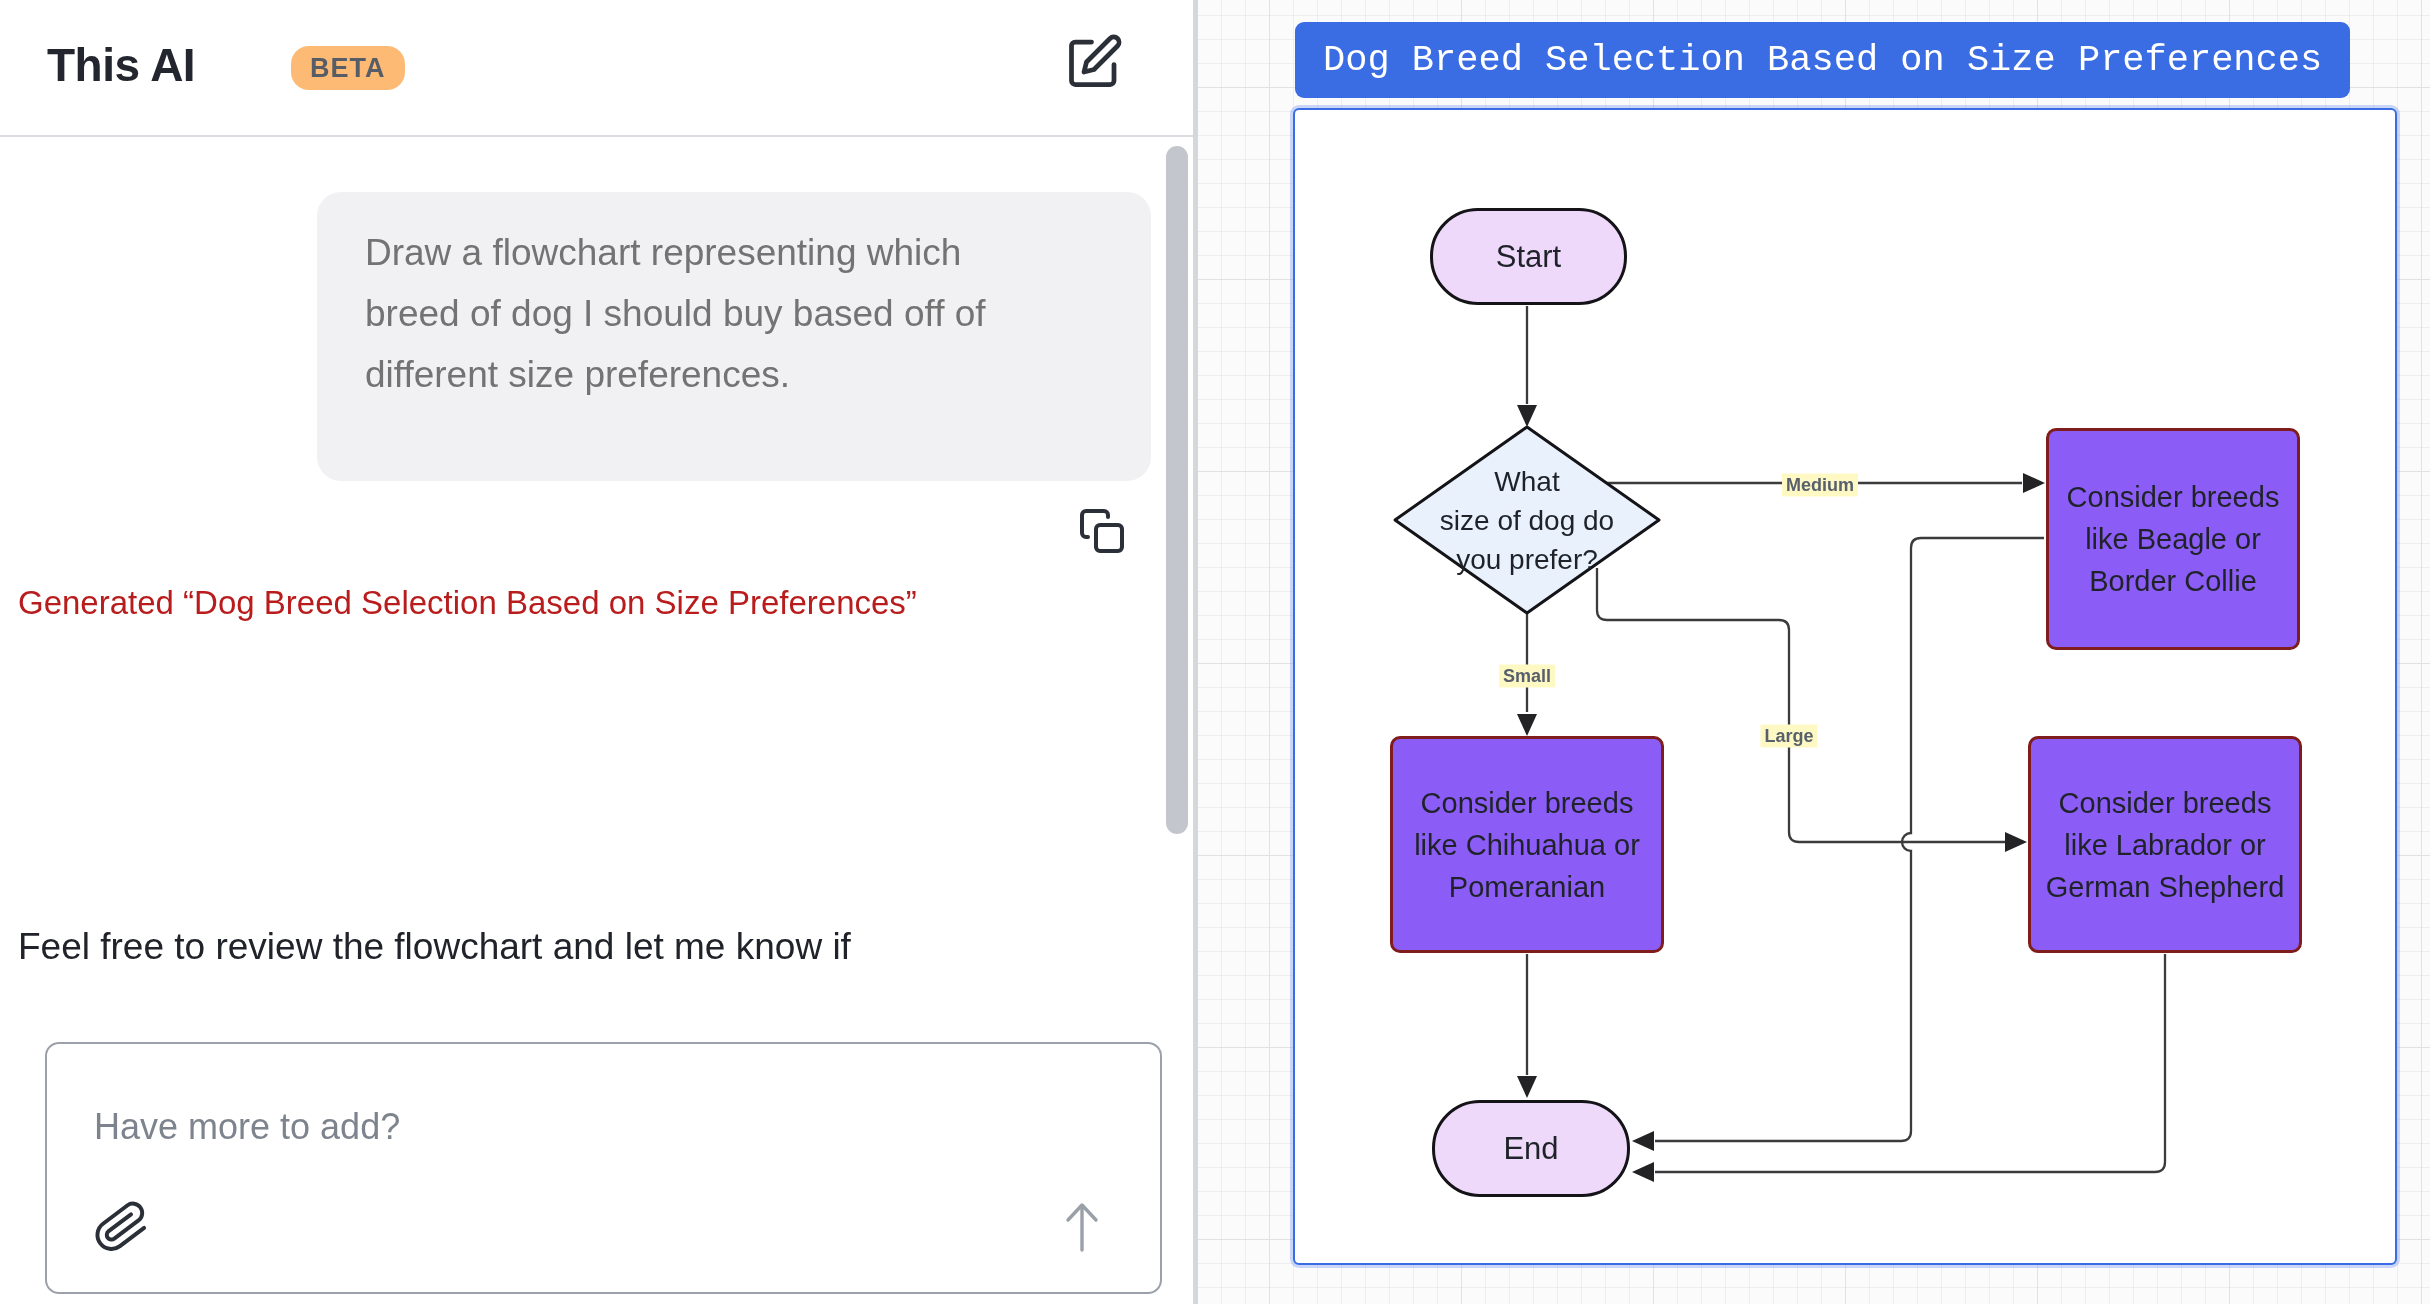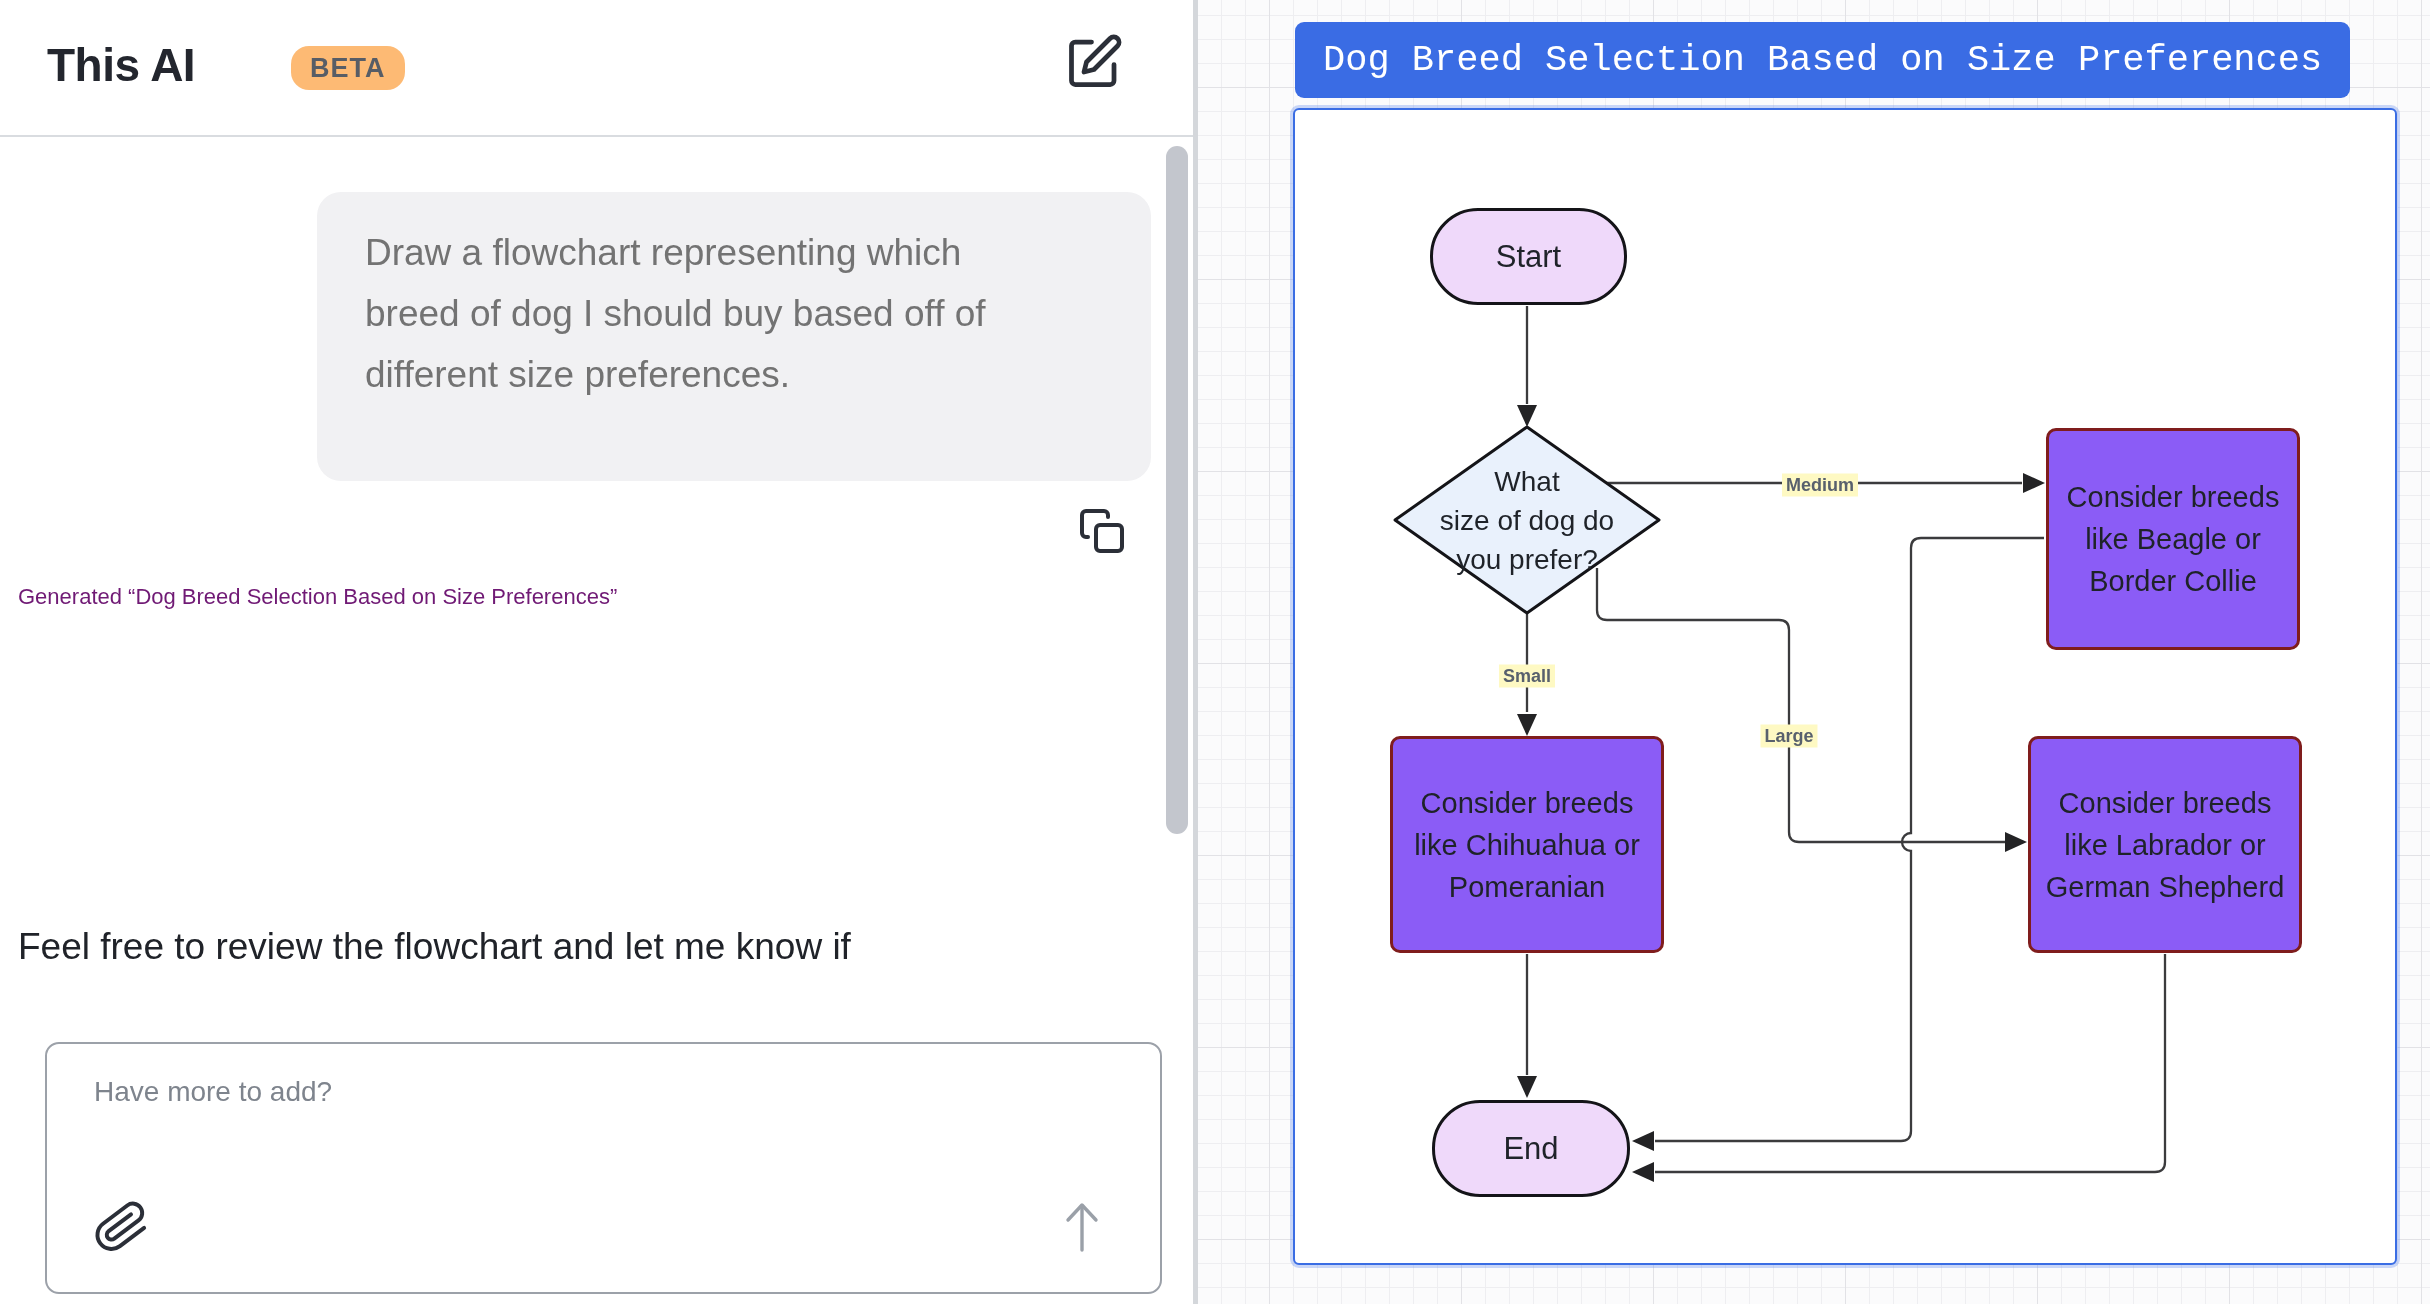--- a/index.html
+++ b/index.html
@@ -11,26 +11,26 @@
   .chat{left:0;top:0;width:1193px;height:1304px;background:#fff;}
   .panel-divider{left:1193px;top:0;width:5px;height:1304px;background:#d4d7db;}
   .header-divider{left:0;top:135px;width:1193px;height:2px;background:#d9dce0;}
   .brand{left:47px;top:38px;font-size:46px;font-weight:800;color:#23262e;letter-spacing:-.5px;}
   .beta{left:291px;top:46px;height:44px;padding:0 19px;background:#fdba74;border-radius:18px;
         display:inline-flex;align-items:center;font-size:27px;font-weight:700;color:#575d66;letter-spacing:1px;}
   .compose{left:1064px;top:32px;width:60px;height:60px;color:#2b2f38;cursor:pointer;}
   .bubble{left:317px;top:192px;width:834px;height:289px;background:#f1f1f3;border-radius:24px;}
   .bubble-text{left:365px;top:222px;width:640px;font-size:37px;line-height:61px;color:#737373;}
   .copy-btn{left:1078px;top:506px;width:48px;height:50px;color:#2b2f38;cursor:pointer;}
-  .gen-note{left:18px;top:584px;width:1150px;font-size:22px;color:#701a75;}
+  .gen-note{left:18px;top:584px;width:1150px;font-size:33px;color:#b91c1c;}
   .ai-p1{left:18px;top:648px;width:975px;font-size:37px;line-height:62px;color:#202329;}
   .ai-p2{left:18px;top:916px;width:1150px;font-size:37px;line-height:62px;color:#202329;}
   .input-box{left:45px;top:1042px;width:1117px;height:252px;border:2px solid #9ca1a9;border-radius:14px;background:#fff;box-sizing:border-box;}
-  .input-field{left:92px;top:1074px;width:990px;height:110px;border:none;outline:none;resize:none;
-               font-family:"Liberation Sans",sans-serif;font-size:28px;color:#202329;background:transparent;}
+  .input-field{left:92px;top:1104px;width:990px;height:110px;border:none;outline:none;resize:none;
+               font-family:"Liberation Sans",sans-serif;font-size:36px;color:#202329;background:transparent;}
   .input-field::placeholder{color:#7e848d;}
   .clip-btn{left:94px;top:1196px;width:56px;height:62px;color:#2b2f38;cursor:pointer;}
   .send-btn{left:1056px;top:1198px;width:52px;height:56px;color:#9aa0a8;cursor:pointer;}
   .chat-scrollbar{left:1166px;top:146px;width:22px;height:688px;background:#c3c6cd;border-radius:11px;}
 
   
   .canvas{left:1198px;top:0;width:1232px;height:1304px;background-color:#fbfbfc;
     background-image:
       linear-gradient(#e2e2e6 1.5px, transparent 1.5px),
       linear-gradient(90deg,#e2e2e6 1.5px, transparent 1.5px),

